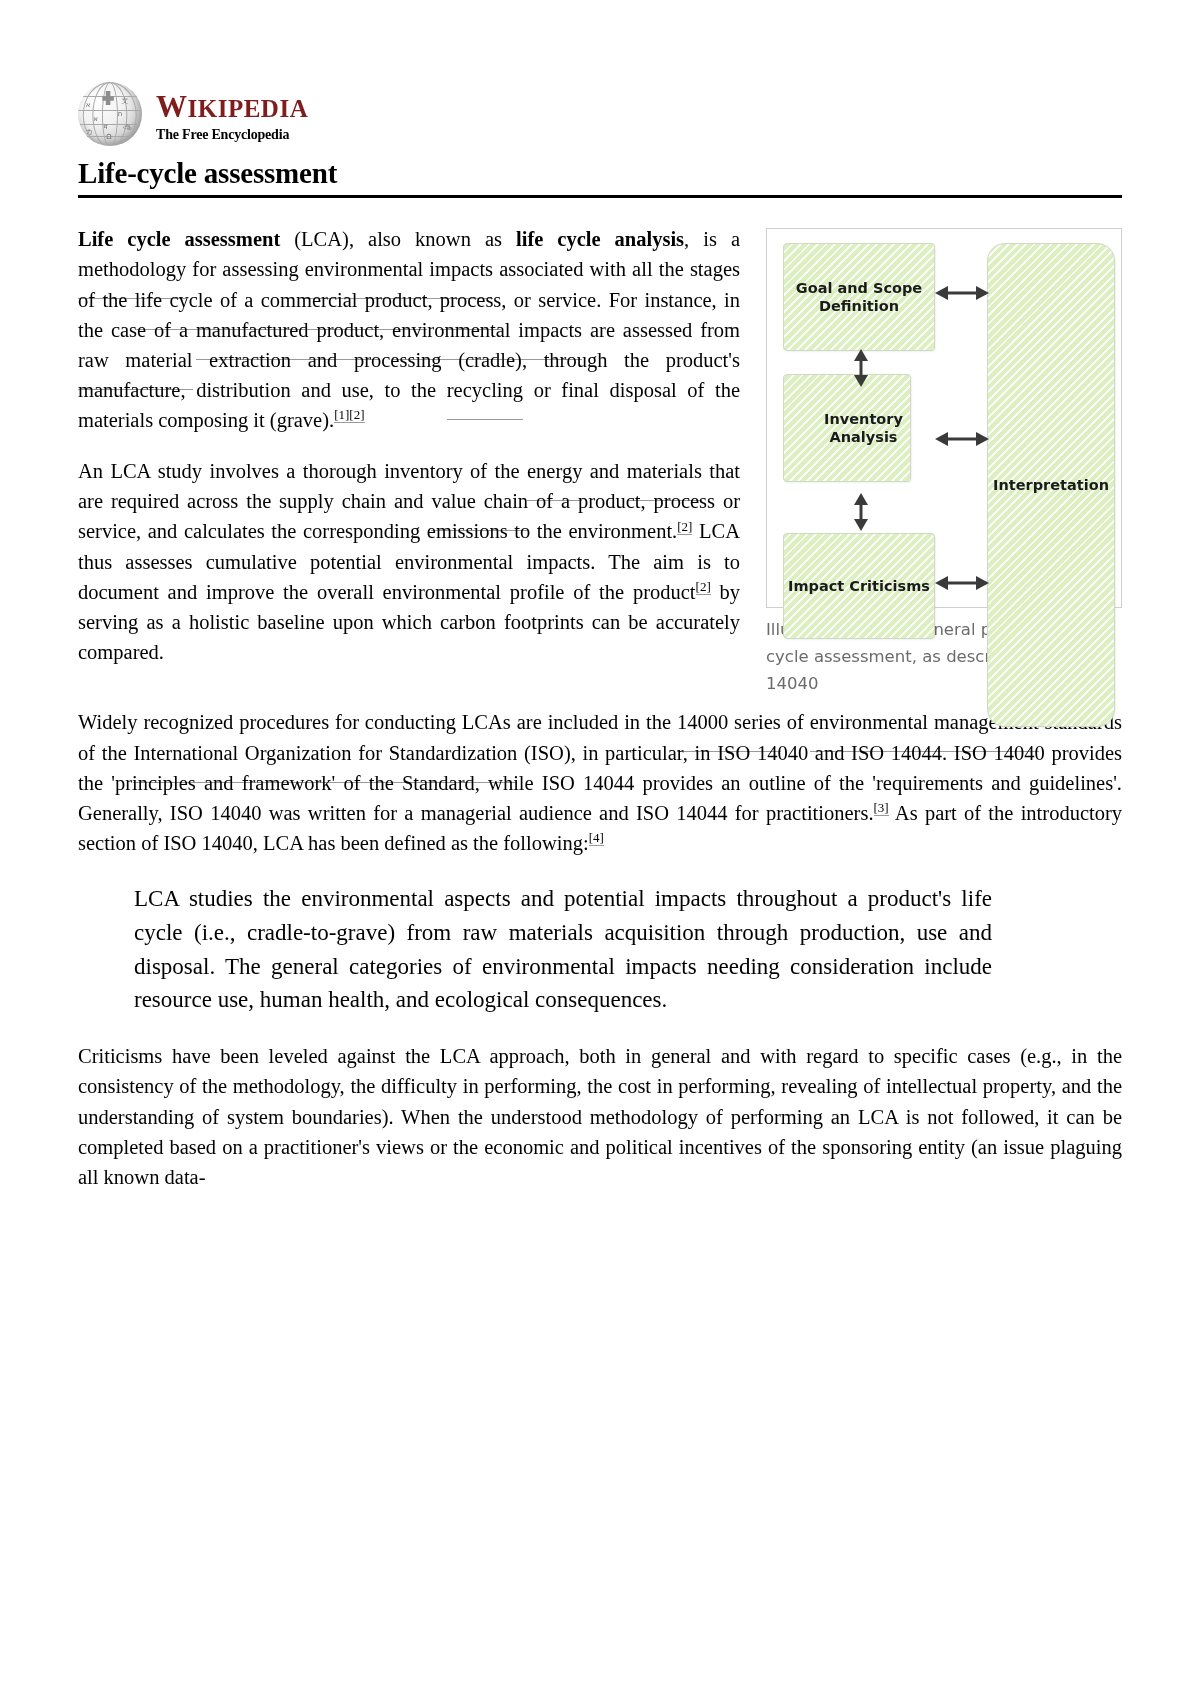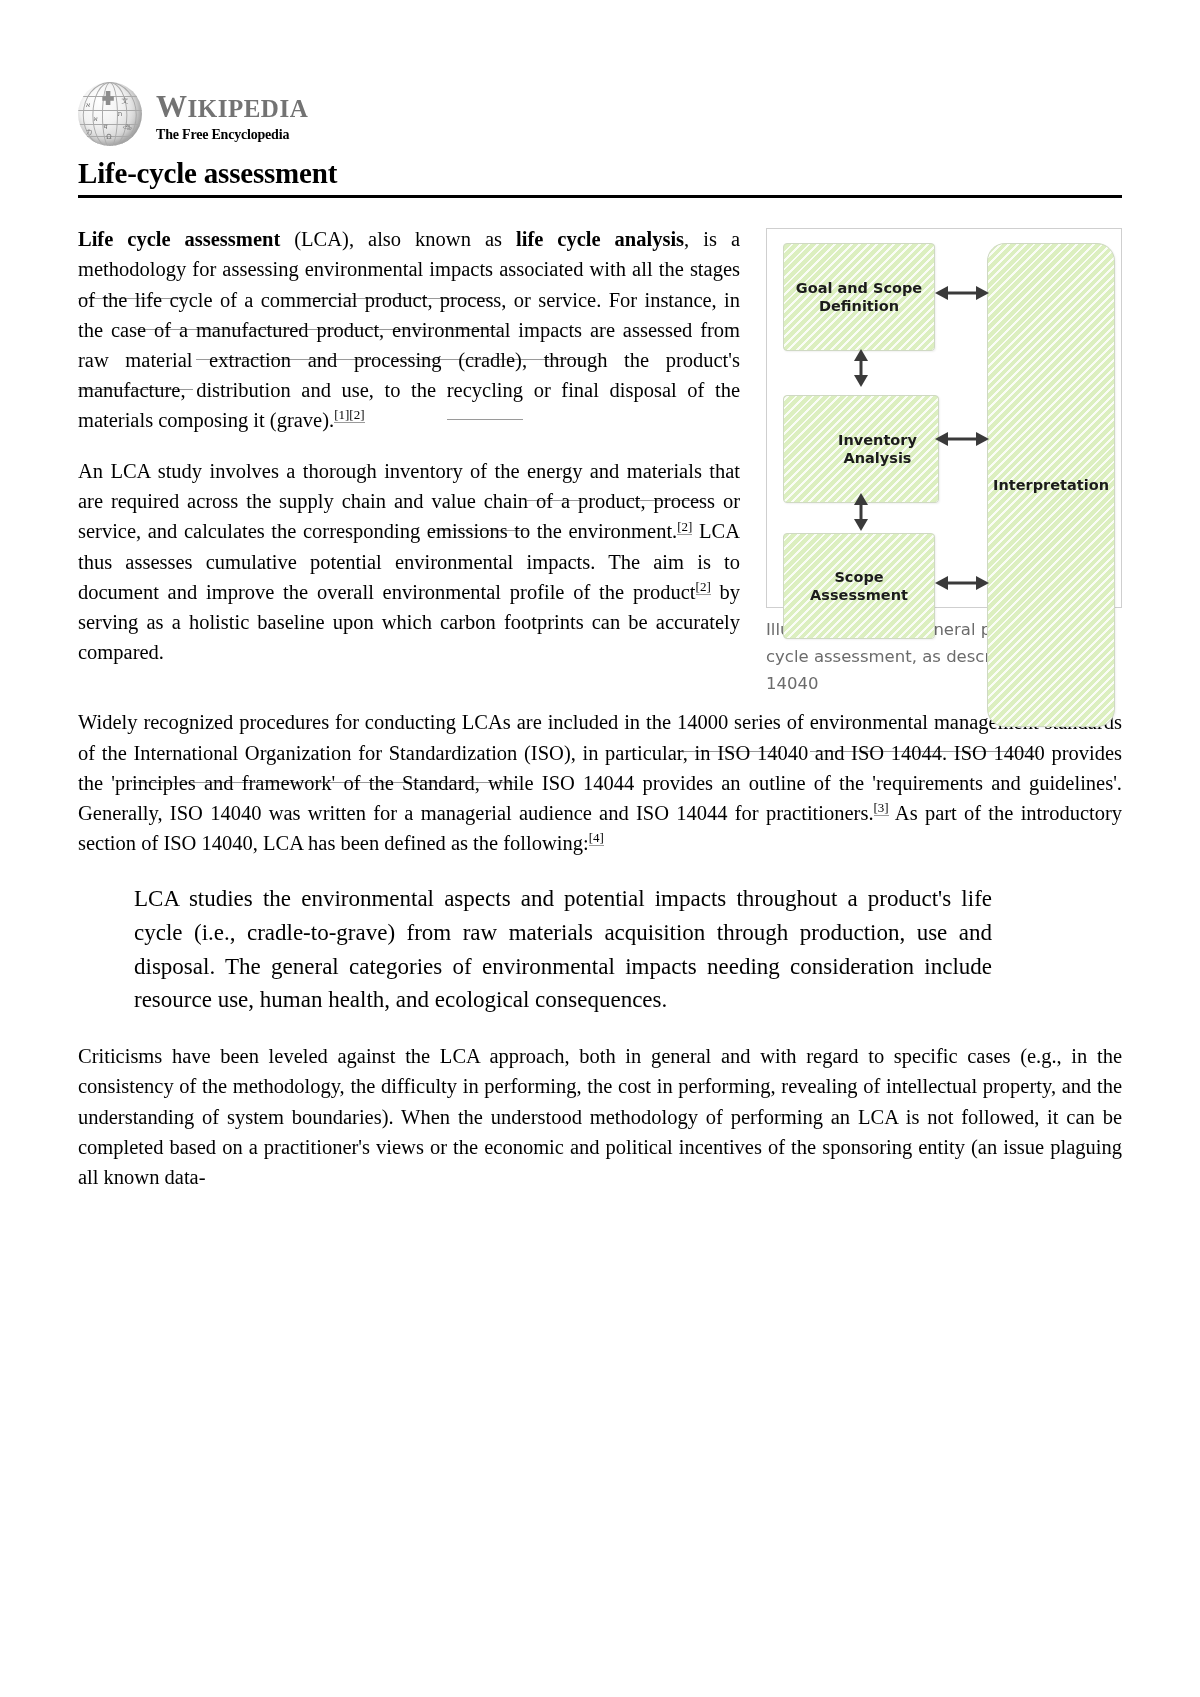--- a/index.html
+++ b/index.html
@@ -81,21 +81,21 @@
   }
   .wiki-globe .glyphs span { position: absolute; }
   .wordmark { line-height: 1; padding-bottom: 4px; }
   .wordmark-main {
     font-family: "Liberation Serif", "DejaVu Serif", serif;
     font-size: 36px;
     font-weight: 700;
     letter-spacing: .5px;
     font-variant: small-caps;
     text-transform: lowercase;
-    color: #737373;
+    color: #7f1d1d;
   }
   .wordmark-main::first-letter { font-size: 44px; }
   .wordmark-sub {
     font-family: "Liberation Serif", "DejaVu Serif", serif;
     font-size: 14px;
     font-weight: 700;
     letter-spacing: -.2px;
     margin-top: 3px;
     color: #000;
   }
@@ -181,21 +181,21 @@
     justify-content: center;
     text-align: center;
     font-family: "DejaVu Sans", "Liberation Sans", sans-serif;
     font-size: 14.5px;
     font-weight: 700;
     color: #1b1b1b;
     line-height: 1.25;
     box-shadow: 1px 1px 2px rgba(0,0,0,0.06);
   }
   #box-goal       { left: 8px;  top: 4px;   width: 152px; height: 108px; }
-  #box-inventory  { left: 8px;  top: 156px; width: 156px; height: 108px; padding-left: 33px; }
+  #box-inventory  { left: 8px;  top: 135px; width: 128px; height: 108px; padding-left: 33px; }
   #box-impact     { left: 8px;  top: 294px; width: 152px; height: 106px; }
   #box-interp     { left: 212px; top: 4px;  width: 128px; height: 484px; border-radius: 18px; }
 
   .arrow-h, .arrow-v { position: absolute; }
   .arrow-h svg, .arrow-v svg { display: block; }
 
   #arr-goal   { left: 160px; top: 44px;  }
   #arr-inv    { left: 160px; top: 190px; }
   #arr-imp    { left: 160px; top: 334px; }
   #arr-v1     { left: 76px;  top: 110px; }
@@ -258,21 +258,21 @@
   <hr class="title-rule">
 
   <figure class="lca-figure">
     <div class="fig-frame">
       <div class="diagram">
 
         <div class="phase-box" id="box-goal">Goal and Scope Definition</div>
 
         <div class="phase-box" id="box-inventory">Inventory Analysis</div>
 
-        <div class="phase-box" id="box-impact">Scope Assessment</div>
+        <div class="phase-box" id="box-impact">Impact Criticisms</div>
 
         <div class="phase-box" id="box-interp">Interpretation</div>
 
         <span class="arrow-h" id="arr-goal">
           <svg width="54" height="20" viewBox="0 0 54 20">
             <line x1="11" y1="10" x2="43" y2="10" stroke="#3a3a3a" stroke-width="3"></line>
             <polygon points="0,10 13,3 13,17" fill="#3a3a3a"></polygon>
             <polygon points="54,10 41,3 41,17" fill="#3a3a3a"></polygon>
           </svg>
         </span>

